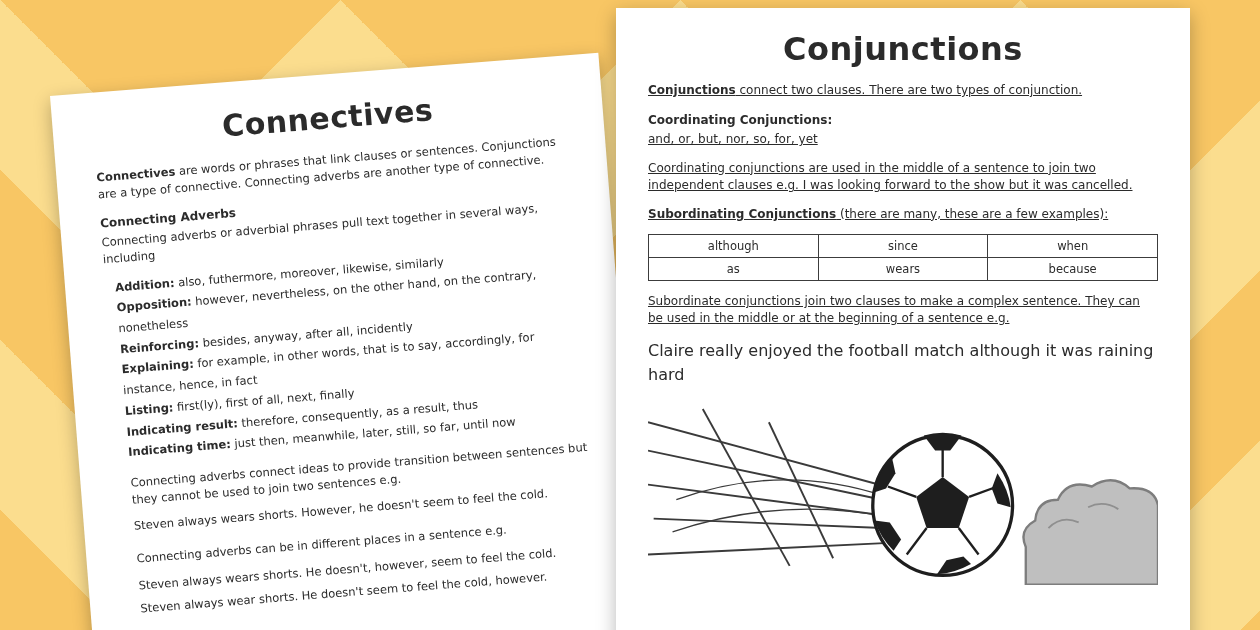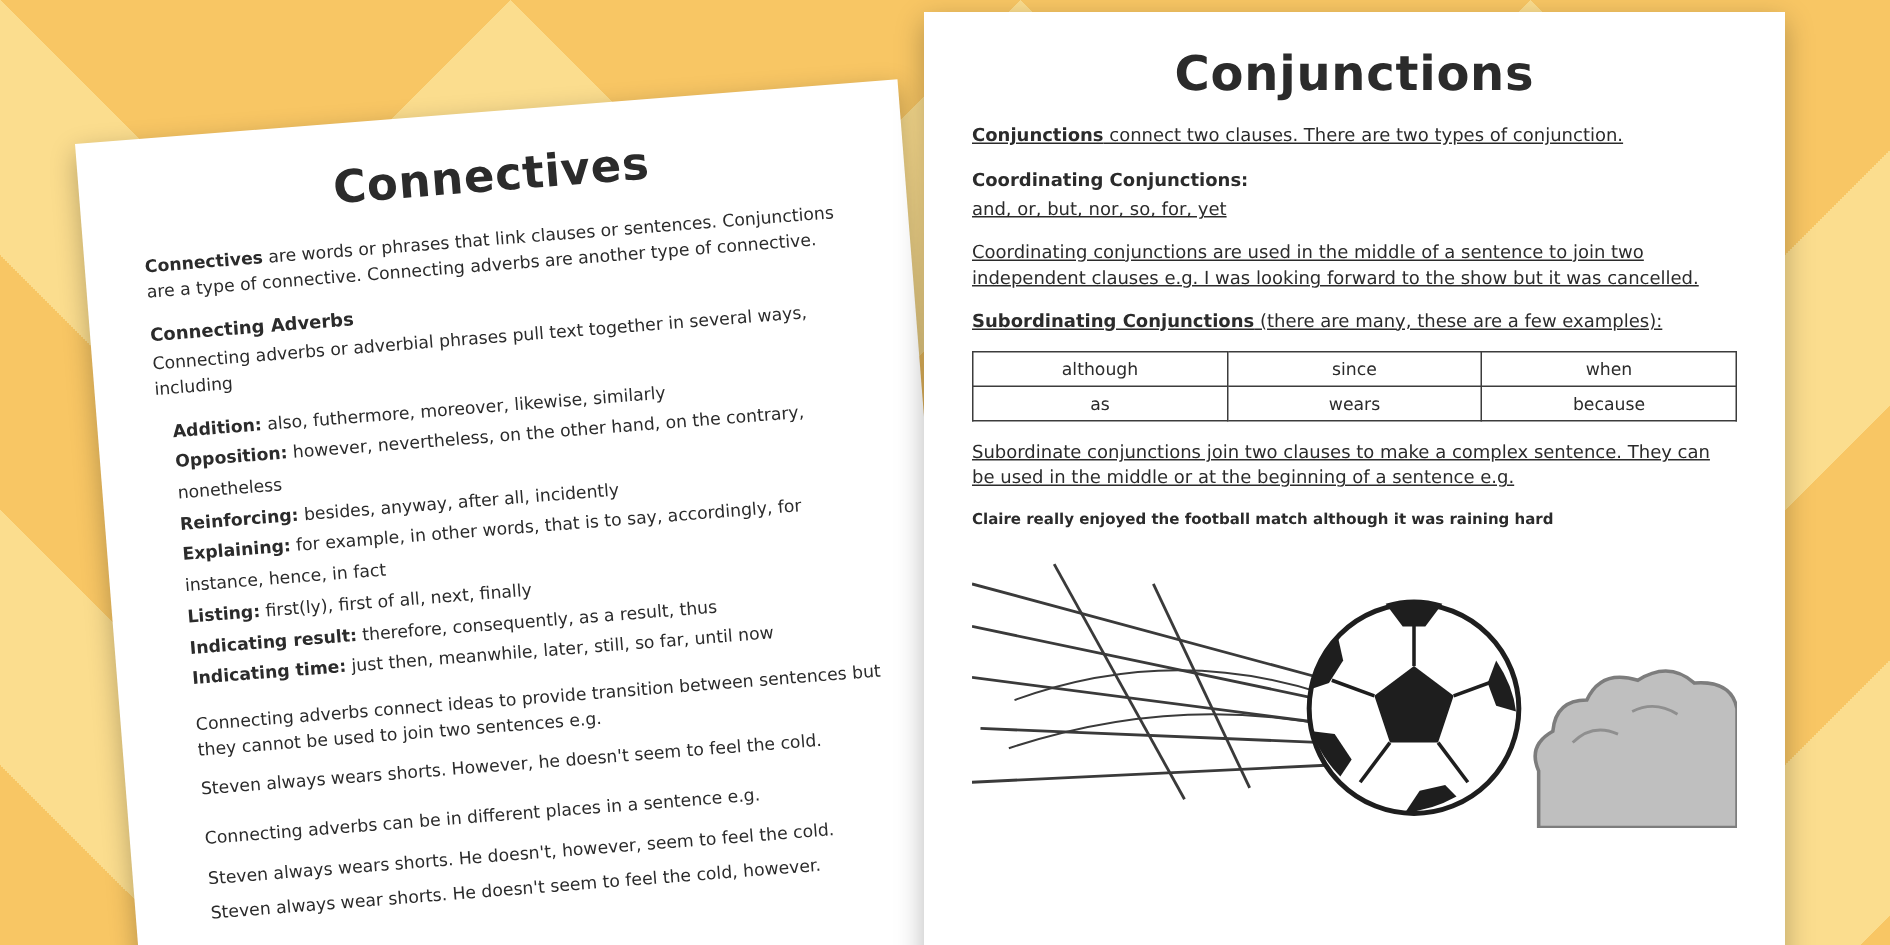--- a/index.html
+++ b/index.html
@@ -45,21 +45,21 @@
   .page-right .page-title{font-size:32px;margin-bottom:14px;}
   .body-text{font-size:11.5px;line-height:1.45;margin:0 0 10px 0;}
   .page-right .body-text{font-size:12px;margin-bottom:11px;text-decoration:underline;}
   .bold{font-weight:bold;}
   .section-heading{font-size:12px;font-weight:bold;margin:14px 0 4px 0;}
   .cat-list{margin:8px 0 12px 10px;}
   .cat-row{font-size:11.5px;line-height:1.8;}
   .cat-label{font-weight:bold;}
   .indent{margin-left:10px;}
   .example-line{font-size:11.5px;line-height:1.5;margin:0 0 6px 10px;}
-  .page-right .example-line{font-size:10px;margin-left:0;margin-bottom:10px;font-weight:bold;}
+  .page-right .example-line{font-size:16px;margin-left:0;margin-bottom:10px;}
   .gap{height:10px;}
   table.conj{
     border-collapse:collapse;
     width:100%;
     margin:8px 0 12px 0;
     border:1.6px solid #3c3c3c;
   }
   table.conj td{
     border:1.4px solid #3c3c3c;
     width:33.33%;

